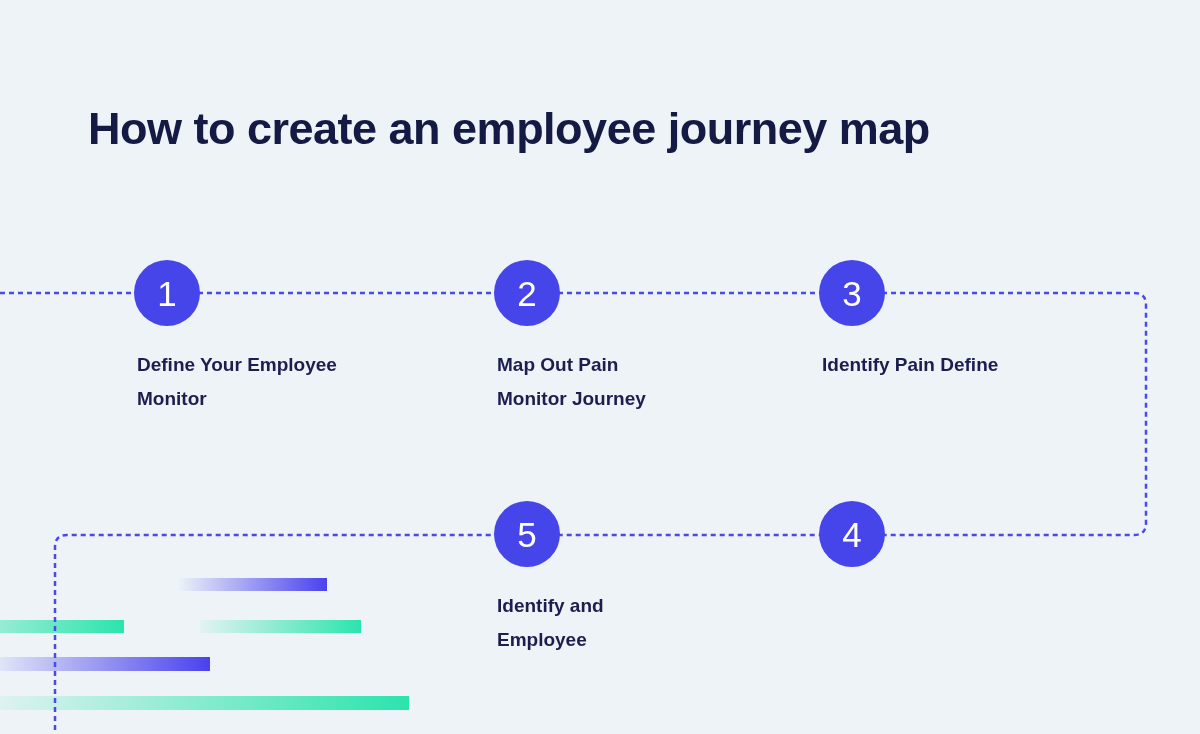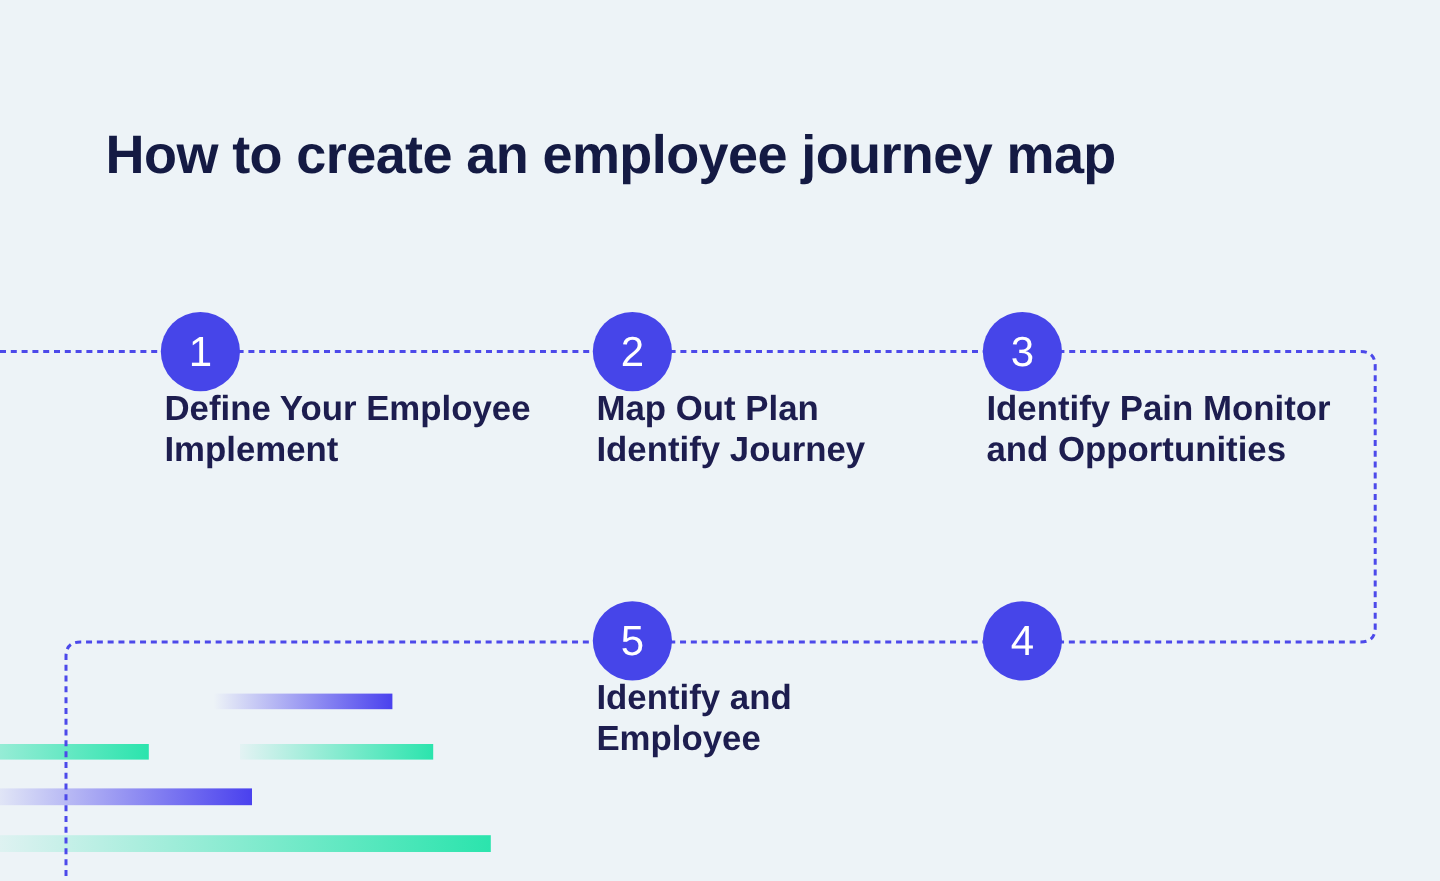--- a/index.html
+++ b/index.html
@@ -62,22 +62,22 @@
     display:flex;align-items:center;justify-content:center;
   }
   .badge span{
     color:var(--circle_number);
     font-size:35px;
     font-weight:400;
     line-height:1;
   }
   .label{
     position:absolute;
-    left:3px;top:64px;
-    font-size:29px;
+    left:3px;top:88px;
+    font-size:19px;
     font-weight:700;
     line-height:34px;
     color:var(--step_text);
     white-space:nowrap;
   }
   .step-1{left:134px;top:260px;}
   .step-2{left:494px;top:260px;}
   .step-3{left:819px;top:260px;}
   .step-5{left:494px;top:501px;}
   .step-4{left:819px;top:501px;}
@@ -98,41 +98,40 @@
   <svg class="route" viewBox="0 0 1200 734" aria-hidden="true">
     <path d="M 0 293 H 1134 Q 1146 293 1146 305 V 523 Q 1146 535 1134 535 H 67 Q 55 535 55 547 V 734"></path>
   </svg>
 
   <div class="step step-1">
     <div class="badge">
       <span>1</span>
     </div>
     <div class="label">
       <span>Define Your Employee</span><br>
-      <span>Implement</span>
+      <span>Monitor</span>
     </div>
   </div>
 
   <div class="step step-2">
     <div class="badge">
       <span>2</span>
     </div>
     <div class="label">
-      <span>Map Out Plan</span><br>
-      <span>Identify Journey</span>
+      <span>Map Out Pain</span><br>
+      <span>Monitor Journey</span>
     </div>
   </div>
 
   <div class="step step-3">
     <div class="badge">
       <span>3</span>
     </div>
     <div class="label">
-      <span>Identify Pain Monitor</span><br>
-      <span>and Opportunities</span>
+      <span>Identify Pain Define</span><br>
     </div>
   </div>
 
   <div class="step step-4">
     <div class="badge">
       <span>4</span>
     </div>
   </div>
 
   <div class="step step-5">

